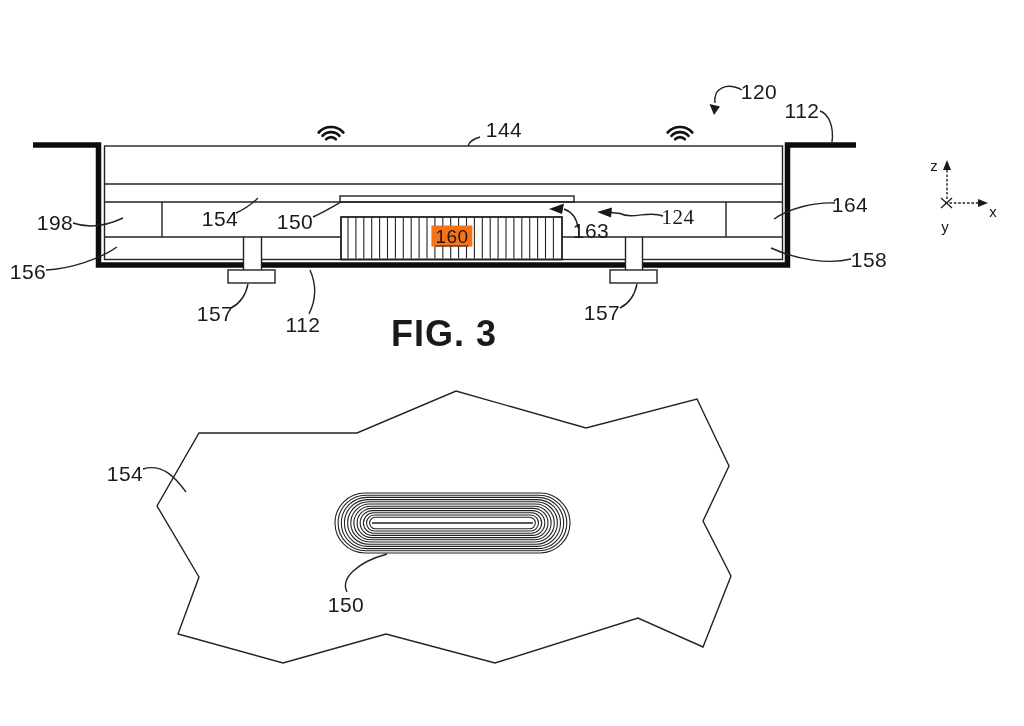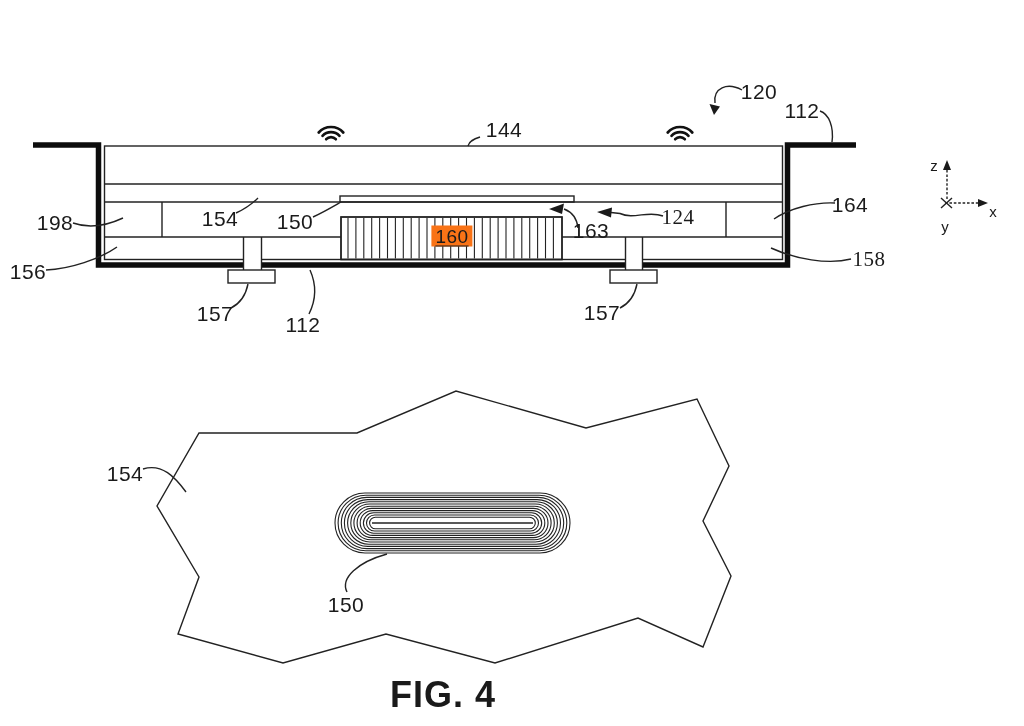--- a/index.html
+++ b/index.html
@@ -157,30 +157,30 @@
 </svg>
 
 <div class="lbl" style="left:55px;top:222px;">198</div>
 <div class="lbl" style="left:28px;top:271px;text-align:right;">156</div>
 <div class="lbl" style="left:220px;top:218px;">154</div>
 <div class="lbl" style="left:295px;top:221px;">150</div>
 <div class="lbl" style="left:504px;top:129px;">144</div>
 <div class="lbl" style="left:759px;top:91px;">120</div>
 <div class="lbl" style="left:802px;top:110px;">112</div>
 <div class="lbl" style="left:850px;top:204px;">164</div>
-<div class="lbl" style="left:869px;top:259px;font-family:Liberation Serif, serif;">158</div>
+<div class="lbl" style="left:869px;top:259px;">158</div>
 <div class="lbl" style="left:678px;top:217px;font-family:Liberation Serif, serif;">124</div>
 <div class="lbl" style="left:591px;top:230px;">163</div>
 <div class="lbl boxed" style="left:452px;top:236px;font-size:19px;">160</div>
 <div class="lbl" style="left:303px;top:324px;">112</div>
 <div class="lbl" style="left:215px;top:313px;">157</div>
 <div class="lbl" style="left:602px;top:312px;">157</div>
 
 <div class="lbl small" style="left:934px;top:165px;">z</div>
 <div class="lbl small" style="left:993px;top:211px;">x</div>
 <div class="lbl small" style="left:945px;top:226px;">y</div>
 
+<div class="lbl caption" style="left:444px;top:334px;">FIG. 3</div>
 
 <div class="lbl" style="left:125px;top:473px;">154</div>
 <div class="lbl" style="left:346px;top:604px;">150</div>
-<div class="lbl caption" style="left:443px;top:695px;">FIG. 4</div>
 
 </div>
 
 </body></html>

